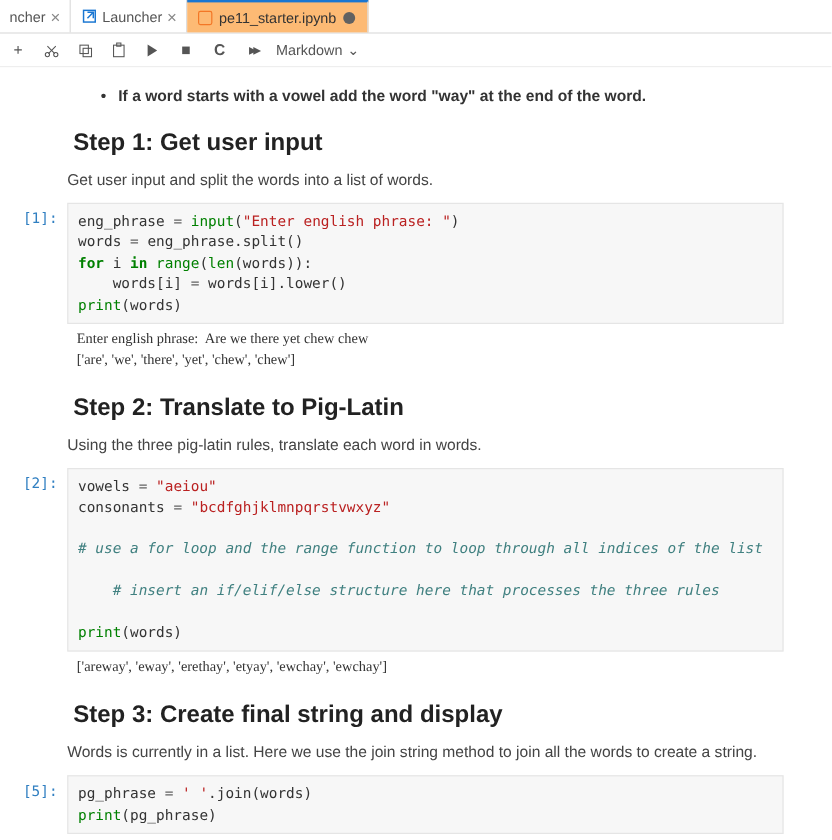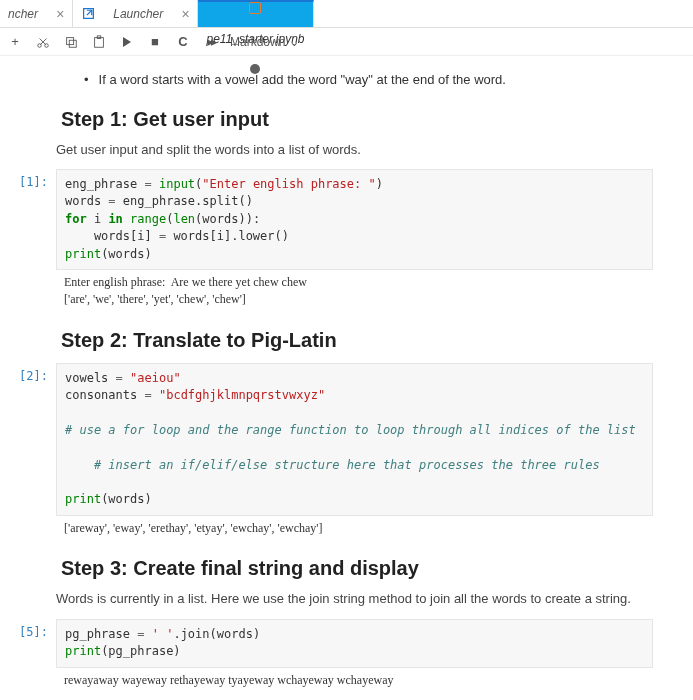--- a/index.html
+++ b/index.html
@@ -16,31 +16,29 @@
   display: flex;
   border-bottom: 1px solid #ddd;
   height: 28px;
   align-items: stretch;
 }
 .tab {
   display: flex;
   align-items: center;
   padding: 0 8px;
   border-right: 1px solid #ddd;
-  gap: 18px;
+  gap: 4px;
   font-size: 12px;
   color: #555;
   min-width: 0;
-  font-style: italic;
 }
 .tab.active {
-  background: #0ea5e9;
+  background: #fdba74;
   border-top: 2px solid #1976d2;
   color: #333;
-  flex-direction: column;
 }
 .tab-close { color: #888; cursor: pointer; font-size: 14px; }
 .tab-icon { width: 14px; height: 14px; display: inline-flex; align-items: center; justify-content: center; }
 .dirty-dot { width: 10px; height: 10px; border-radius: 50%; background: #616161; }
 .orange-box { width: 12px; height: 12px; border: 1.5px solid #f37726; border-radius: 2px; }
 .launch-icon svg { width: 13px; height: 13px; }
 
 .toolbar {
   display: flex;
   align-items: center;
@@ -58,21 +56,21 @@
 }
 .toolbar .dropdown {
   display: flex; align-items: center; gap: 4px;
   font-size: 12px; color: #555; cursor: pointer;
 }
 
 .notebook {
   padding: 8px 40px 20px 56px;
   line-height: 1.5;
 }
-.bullet-line { margin: 6px 0 14px 28px; font-size: 13px; color: #333; }
+.bullet-line { margin: 6px 0 14px 28px; font-size: 13px; color: #333; font-weight: bold; }
 .bullet-line::before { content: "•"; margin-right: 10px; color: #333; }
 
 h2.step {
   font-size: 20px;
   font-weight: 700;
   color: #222;
   margin: 12px 0 6px 5px;
 }
 .desc { font-size: 13px; color: #444; margin: 4px 0 10px 0; }
 
@@ -199,20 +197,21 @@
 <span class="fn">print</span>(words)</div>
     </div>
     <div class="cell-inner">
       <div class="prompt"></div>
       <div class="out-area">Enter english phrase:  Are we there yet chew chew
 ['are', 'we', 'there', 'yet', 'chew', 'chew']</div>
     </div>
   </div>
 
   <h2 class="step">Step 2: Translate to Pig-Latin</h2>
+  <p class="desc">Using the three pig-latin rules, translate each word in words.</p>
 
   <div class="cell">
     <div class="cell-inner">
       <div class="prompt">[2]:</div>
       <div class="code-area">vowels <span class="op">=</span> <span class="str">"aeiou"</span>
 consonants <span class="op">=</span> <span class="str">"bcdfghjklmnpqrstvwxyz"</span>
 
 <span class="cm"># use a for loop and the range function to loop through all indices of the list</span>
 
     <span class="cm"># insert an if/elif/else structure here that processes the three rules</span>

